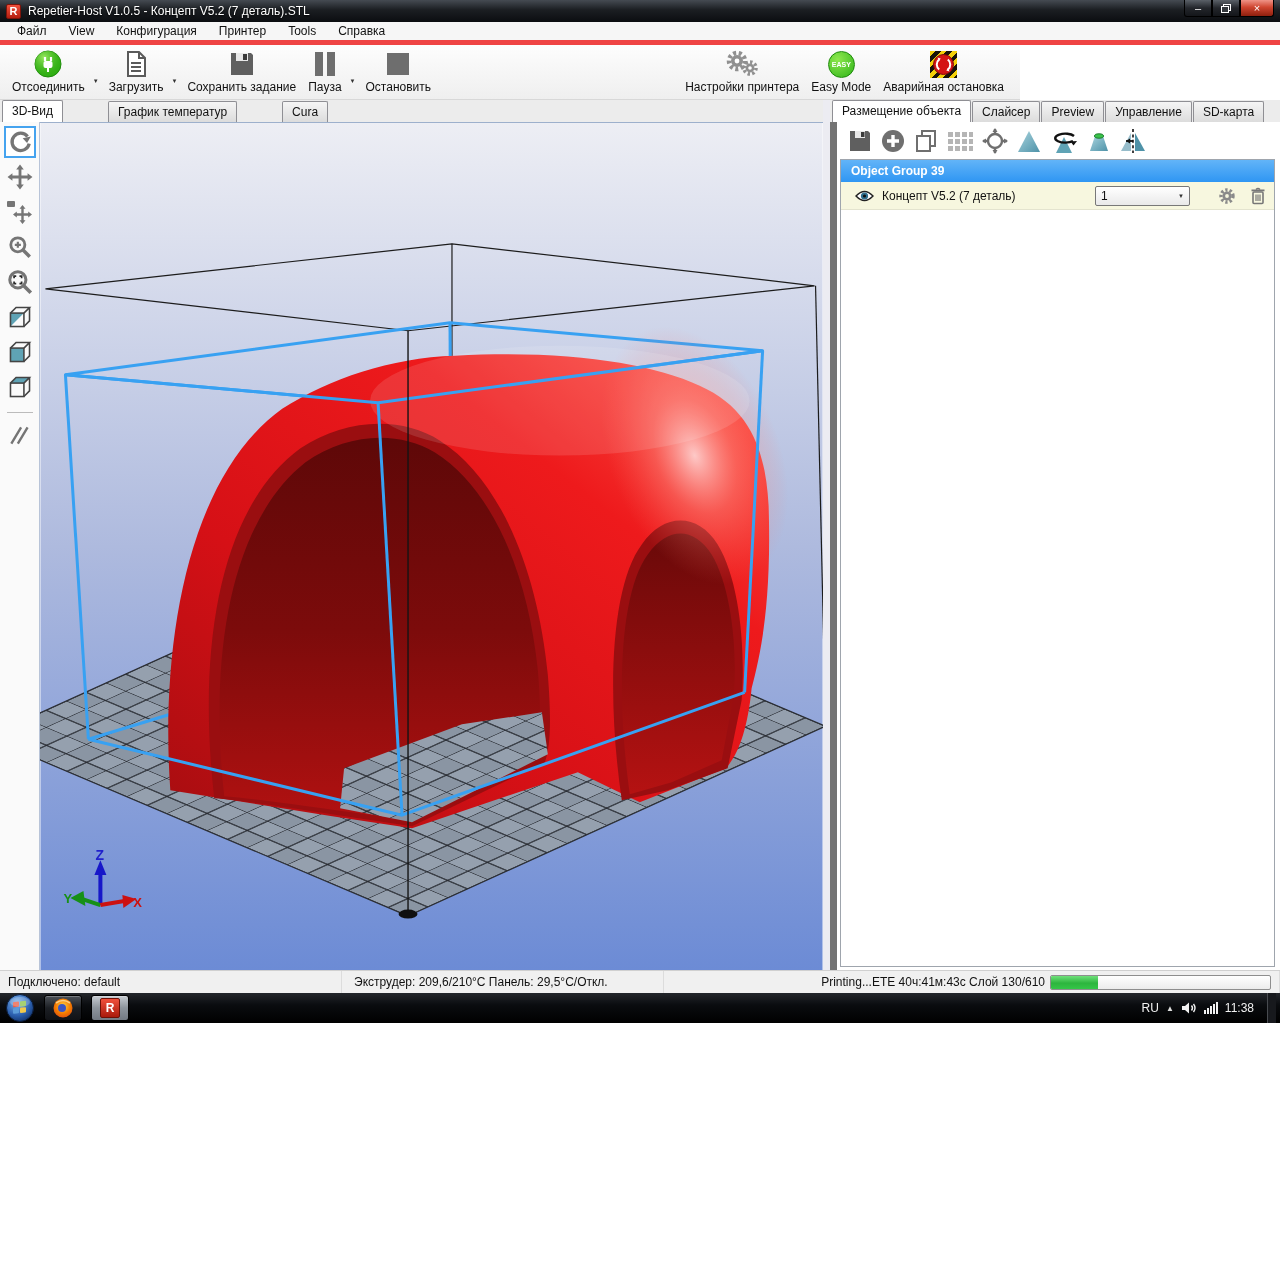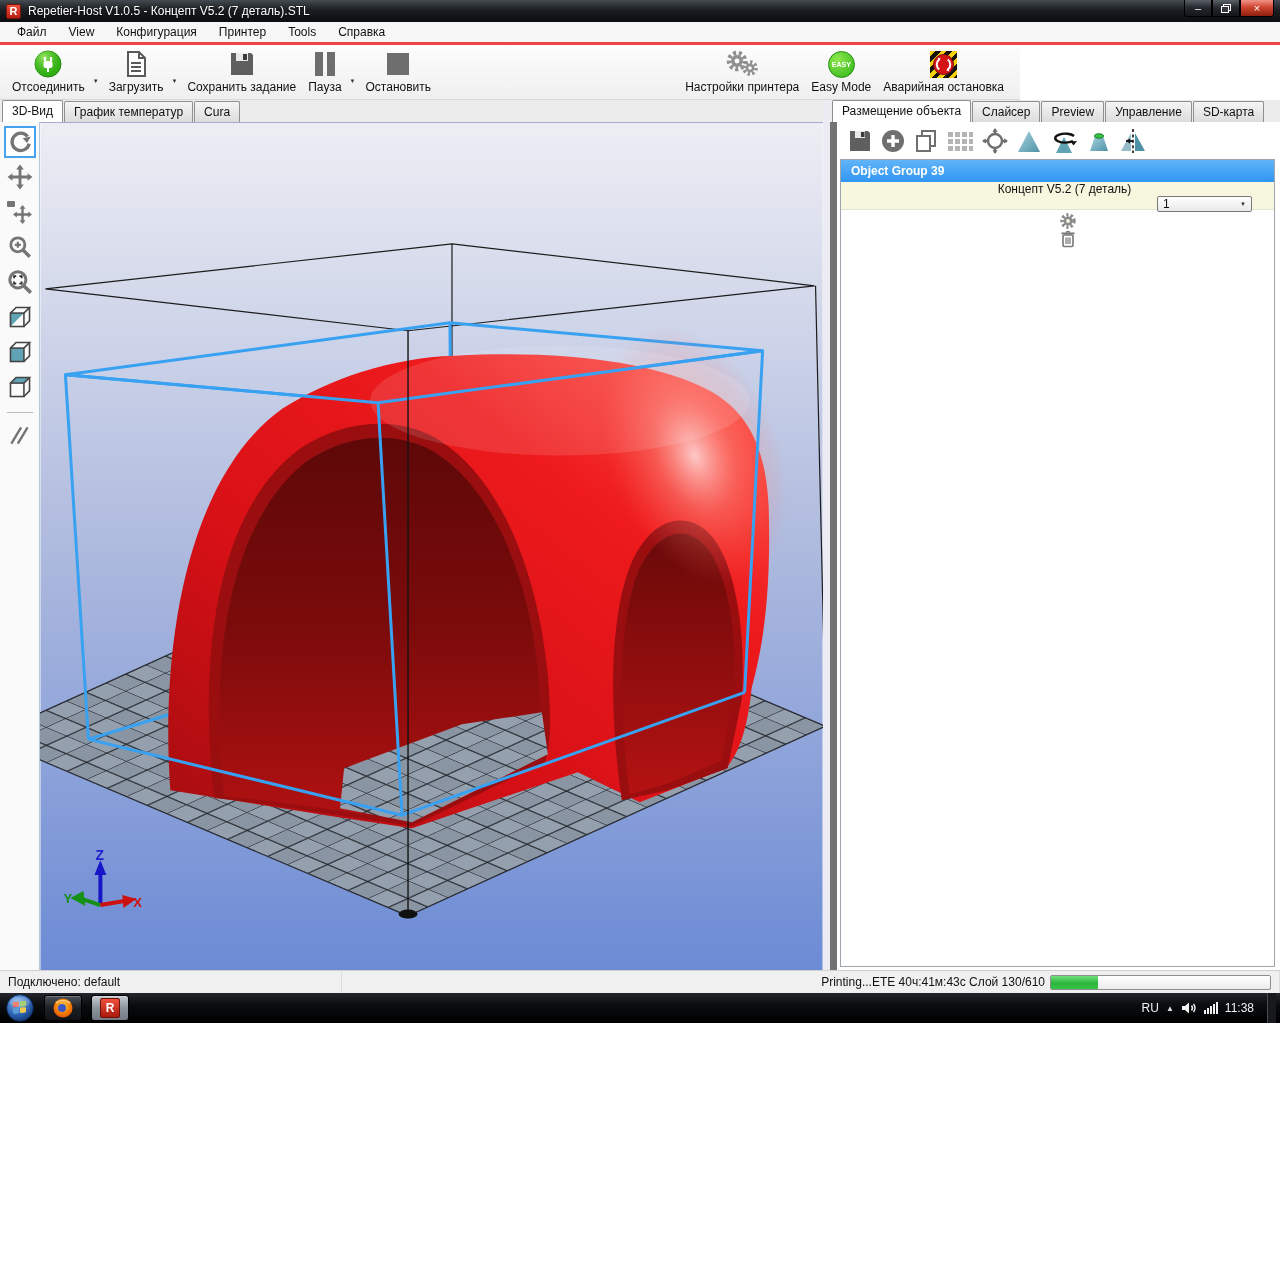--- a/index.html
+++ b/index.html
@@ -18,39 +18,39 @@
   .winbtn { width:28px; height:17px; border:1px solid #000; border-top:none; display:flex; align-items:center;
     justify-content:center; color:#fff; font-size:11px; line-height:1; background:linear-gradient(#5a6067,#23262b 50%,#14161a); }
   .winbtn.min { border-radius:0 0 0 3px; }
   .winbtn.close { background:linear-gradient(#ef9387,#cf4530 45%,#8e1f0e); border-radius:0 0 3px 0; width:34px; }
   .glyph-restore { position:relative; width:10px; height:9px; display:inline-block; }
   .glyph-restore::before { content:""; position:absolute; right:0; top:0; width:6px; height:5px; border:1px solid #fff; }
   .glyph-restore::after { content:""; position:absolute; left:0; bottom:0; width:6px; height:5px; border:1px solid #fff; background:#34383d; }
 
   
   .menubar { position:absolute; left:0; top:22px; width:1280px; height:23px; background:#f6f6f6;
-    display:flex; align-items:center; padding-left:6px; border-bottom:3px solid #ef4444; }
+    display:flex; align-items:center; padding-left:6px; border-bottom:5px solid #ef4444; }
   .menu-item { padding:3px 11px; font-size:12px; cursor:default; }
 
   
   .toolbar { position:absolute; left:0; top:45px; width:1020px; height:55px;
     background:linear-gradient(#fdfdfd,#efefef); border-bottom:1px solid #d8d8d8;
     display:flex; align-items:flex-start; padding:3px 8px 0 8px; }
   .tbtn { display:flex; flex-direction:column; align-items:center; margin-right:4px; padding:1px 4px; }
   .tbtn .ticon { height:30px; display:flex; align-items:center; justify-content:center; }
   .tbtn .tlabel { font-size:12px; margin-top:1px; white-space:nowrap; }
   .drop-arrow { font-size:6px; color:#333; align-self:center; margin:14px 6px 0 0; }
   .tb-right { margin-left:auto; display:flex;align-items:center; }
   .easy-circle { width:27px; height:27px; border-radius:50%; background:radial-gradient(circle at 35% 30%, #8ee84e, #2eb318);
     border:1px solid #1d8a0a; color:#fff; font-size:7px; font-weight:bold; display:flex; align-items:center; justify-content:center; }
   .estop { width:27px; height:27px; background:repeating-linear-gradient(135deg,#f2cf0a 0 4px,#17130a 4px 8px); display:flex; align-items:center; justify-content:center; }
 
   
   .tabrow { position:absolute; top:100px; height:22px; background:#ececec; display:flex; align-items:flex-end; padding-left:2px; }
-  .tabrow.left { left:0; width:823px; }
+  .tabrow.left { left:0; width:823px;gap:44px; }
   .tabrow.right { left:830px; width:450px; }
   .tab { font-size:12px; padding:3px 9px 3px 9px; margin-right:1px; border:1px solid #8f8f94; border-bottom:none;
     border-radius:2px 2px 0 0; background:linear-gradient(#f5f5f5,#dcdcdc); white-space:nowrap; }
   .tab.active { background:#fff; padding-bottom:4px; }
 
   
   .sidebar { position:absolute; left:0; top:122px; width:40px; height:848px; background:#fafafa;
     border-right:1px solid #b8c4d8; display:flex; flex-direction:column; align-items:center; padding-top:4px; }
   .sbtn { width:32px; height:32px; display:flex; align-items:center; justify-content:center; margin-bottom:3px; border:2px solid transparent; }
   .sbtn.selected { border:2px solid #45a3ef; background:#fff; }
@@ -58,21 +58,21 @@
   .viewport { position:absolute; left:40px; top:122px; width:783px; height:848px; border-top:1px solid #9db0cc; }
 
   .splitter { position:absolute; left:823px; top:100px; width:7px; height:870px; background:#ececf2; }
 
   
   .rightpanel { position:absolute; left:830px; top:122px; width:450px; height:848px; background:#fff; border-left:7px solid #737373; }
   .obj-toolbar { display:flex; align-items:center; gap:7px; padding:5px 0 4px 10px; }
   .listbox { position:absolute; left:3px; right:5px; top:37px; bottom:3px; border:1px solid #9fa5ad; background:#fff; }
   .group-header { height:22px; background:linear-gradient(#62b4f8,#2f96f3); color:#fff; font-weight:bold;
     display:flex; align-items:center; padding-left:10px; font-size:12px; }
-  .obj-row { height:28px; background:#f7f7df; display:flex; align-items:center; padding:0 8px 0 14px; border-bottom:1px solid #e4e4cf;flex-direction:column; }
+  .obj-row { height:28px; background:#f7f7df; display:flex; align-items:center; padding:0 8px 0 14px; border-bottom:1px solid #e4e4cf; }
   .obj-name { margin-left:8px; font-size:12px; flex:0 0 auto; }
   .copies-select { margin-left:auto; width:95px; height:20px; background:linear-gradient(#fff,#e9e9e9); border:1px solid #787878;
     border-radius:2px; display:flex; align-items:center; padding-left:5px; font-size:12px; position:relative; margin-right:14px; }
   .copies-select .sel-arrow { position:absolute; right:5px; font-size:6px; color:#333; }
   .row-tool { margin-left:14px; display:flex; align-items:center; }
 
   
   .statusbar { position:absolute; left:0; top:970px; width:1280px; height:23px; background:#f0f0f0;
     border-top:1px solid #d0d0d0; display:flex; align-items:center; font-size:12px; }
   .sb-sec { height:100%; display:flex; align-items:center; border-right:1px solid #dcdcdc; padding:0 8px; }
@@ -521,20 +521,23 @@
           </svg>
         </span>
       </div>
     </div>
   </div>
 
   <div class="statusbar">
     <div class="sb-sec sb-1">
         <span>Подключено: default</span>
       </div>
+    <div class="sb-sec sb-2">
+        <span>Экструдер: 209,6/210°C Панель: 29,5°C/Откл.</span>
+      </div>
     <div class="sb-sec sb-3">
       <span>Printing...ETE 40ч:41м:43с Слой 130/610</span>
       <div class="progress-wrap">
         <div class="progress-fill" style="width: 21.3%;"></div>
       </div>
     </div>
   </div>
 
   <div class="taskbar">
     <svg width="30" height="30" viewBox="0 0 30 30">

